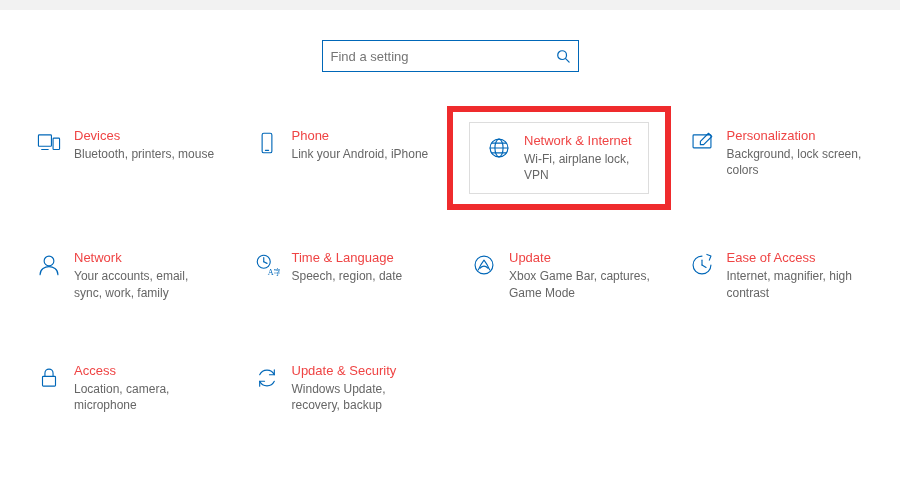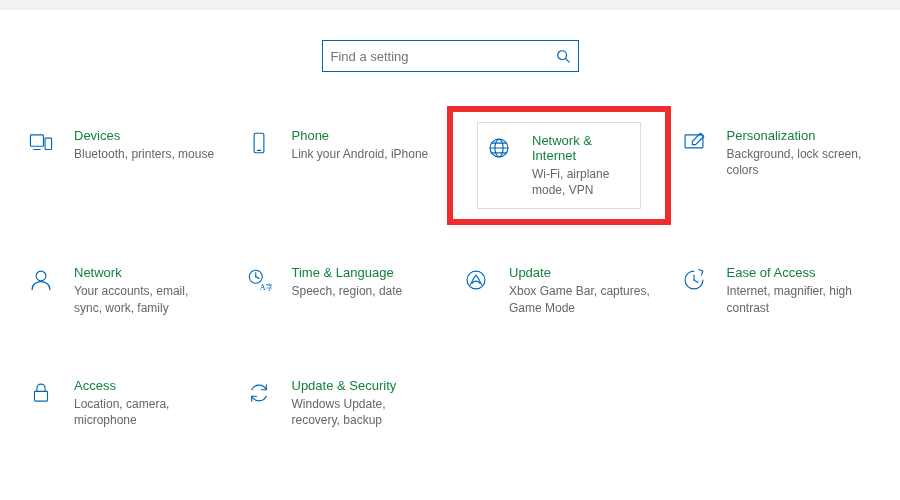--- a/index.html
+++ b/index.html
@@ -4,25 +4,25 @@
   <style>
     * { box-sizing: border-box; margin: 0; padding: 0; }
     html, body { width: 900px; height: 500px; font-family: "Segoe UI", Arial, sans-serif; background: #fff; color: #000; overflow: hidden; }
     .topbar { width: 100%; height: 10px; background: #f2f2f2; }
     .searchwrap { display: flex; justify-content: center; margin-top: 30px; margin-bottom: 50px; }
     .searchbox { width: 257px; height: 32px; border: 1px solid #0067b8; display: flex; align-items: center; padding: 0 8px; }
     .searchbox input { flex: 1; border: none; outline: none; font-size: 13px; color: #777; background: transparent; }
     .search-icon { width: 14px; height: 14px; display: inline-flex; align-items: center; justify-content: center; }
     .grid { display: grid; grid-template-columns: repeat(4, 1fr); column-gap: 10px; row-gap: 50px; padding: 0 20px; }
     .item { display: flex; align-items: flex-start; padding: 6px 8px; cursor: pointer; }
-    .iconcol { width: 34px; display: flex; justify-content: flex-start; padding-top: 2px; flex-shrink: 0; }
+    .iconcol { width: 34px; display: flex; justify-content: flex-end; padding-top: 2px; flex-shrink: 0; }
     .textcol { padding-left: 12px; }
-    .title { font-size: 13px; color: #15803d; margin-bottom: 3px; font-weight: 400; }
+    .title { font-size: 13px; color: #ef4444; margin-bottom: 3px; font-weight: 400; }
     .desc { font-size: 12px; color: #666; line-height: 1.35; }
-    .highlight { border: 6px solid #ef2b2d; padding: 10px 24px; margin: -16px -8px; background: #fff; }
+    .highlight { border: 6px solid #ef2b2d; padding: 10px 16px; margin: -16px -8px; background: #fff; }
     .highlight-inner { border: 1px solid #ddd; padding: 10px 8px; display: flex; align-items: flex-start; }
     svg { display: block; }
     .ico-stroke { stroke: #0067b8; stroke-width: 1.4; fill: none; stroke-linecap: round; stroke-linejoin: round; }
   </style>
 </head>
 <body>
 
 <div class="topbar"></div>
 
 <div class="searchwrap">
@@ -72,21 +72,21 @@
         <svg width="26" height="26" viewBox="0 0 32 32">
           <circle class="ico-stroke" cx="16" cy="16" r="11"></circle>
           <ellipse class="ico-stroke" cx="16" cy="16" rx="5" ry="11"></ellipse>
           <line class="ico-stroke" x1="5" y1="16" x2="27" y2="16"></line>
           <line class="ico-stroke" x1="7" y1="10" x2="25" y2="10"></line>
           <line class="ico-stroke" x1="7" y1="22" x2="25" y2="22"></line>
         </svg>
       </div>
       <div class="textcol">
         <div class="title">Network &amp; Internet</div>
-        <div class="desc">Wi-Fi, airplane mode, VPN</div>
+        <div class="desc">Wi-Fi, airplane lock, VPN</div>
       </div>
     </div>
   </div>
 
   <div class="item">
     <div class="iconcol">
       <svg width="26" height="26" viewBox="0 0 32 32">
         <rect class="ico-stroke" x="5" y="6" width="22" height="16" rx="1"></rect>
         <path class="ico-stroke" d="M24 4 L28 8 L18 18 L14 18 L14 14 Z"></path>
       </svg>

